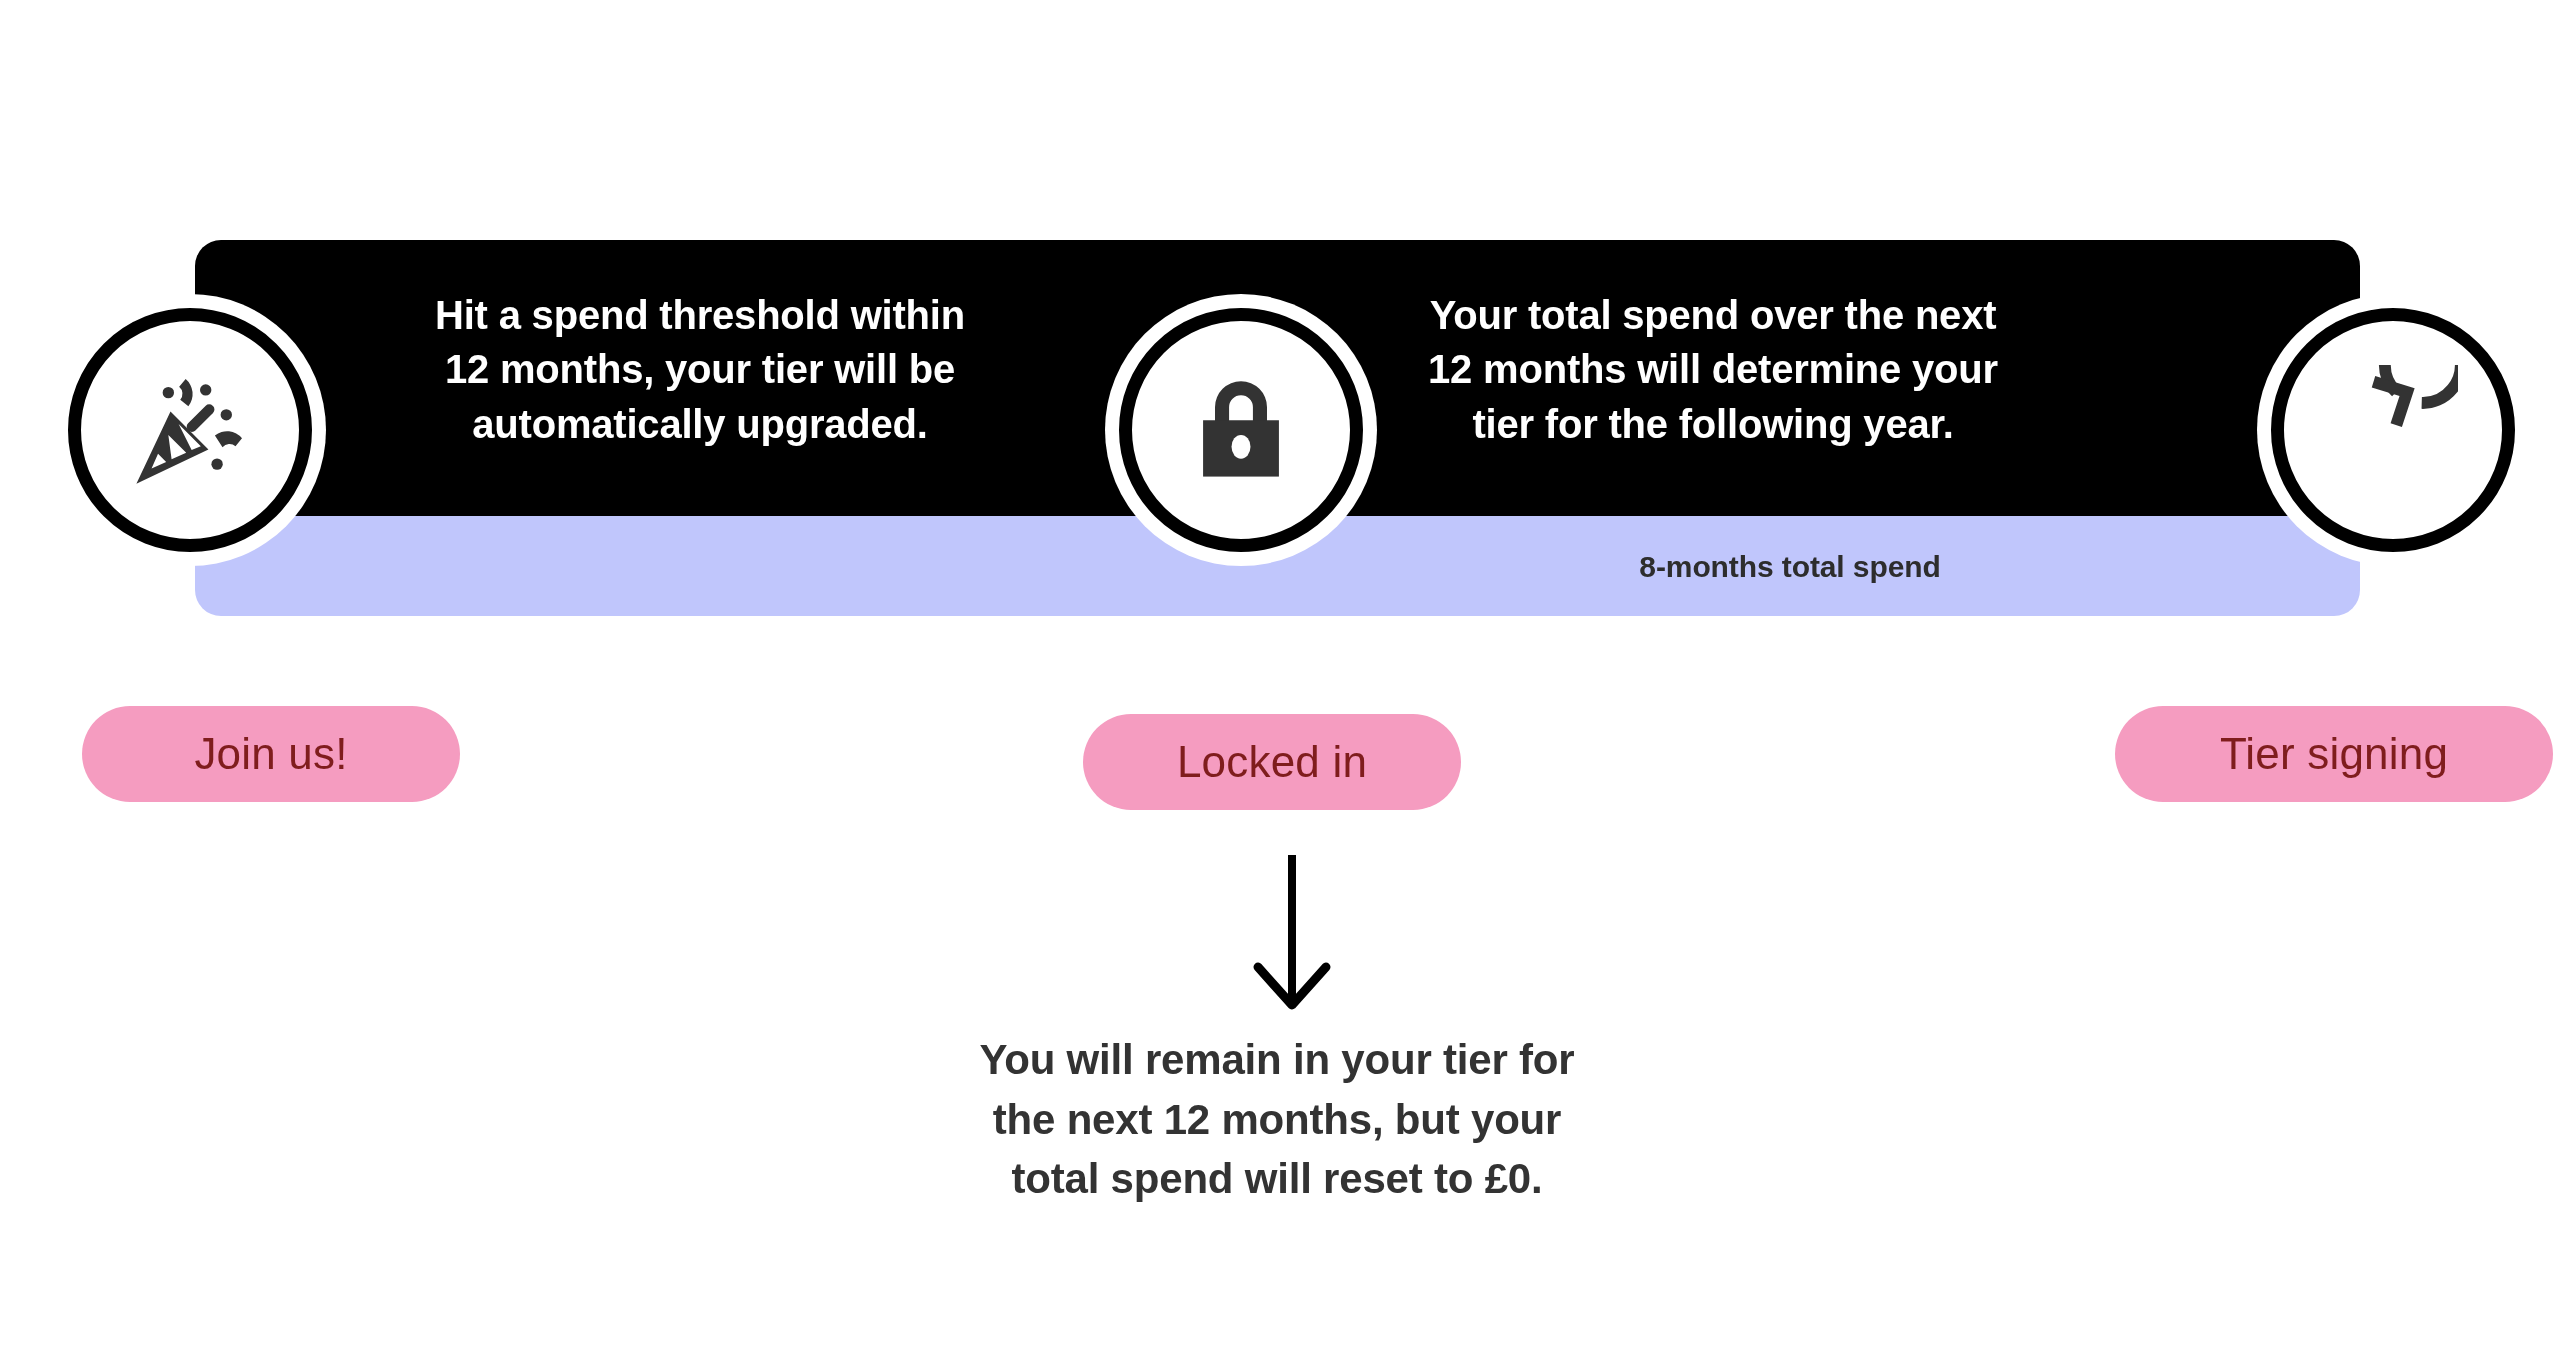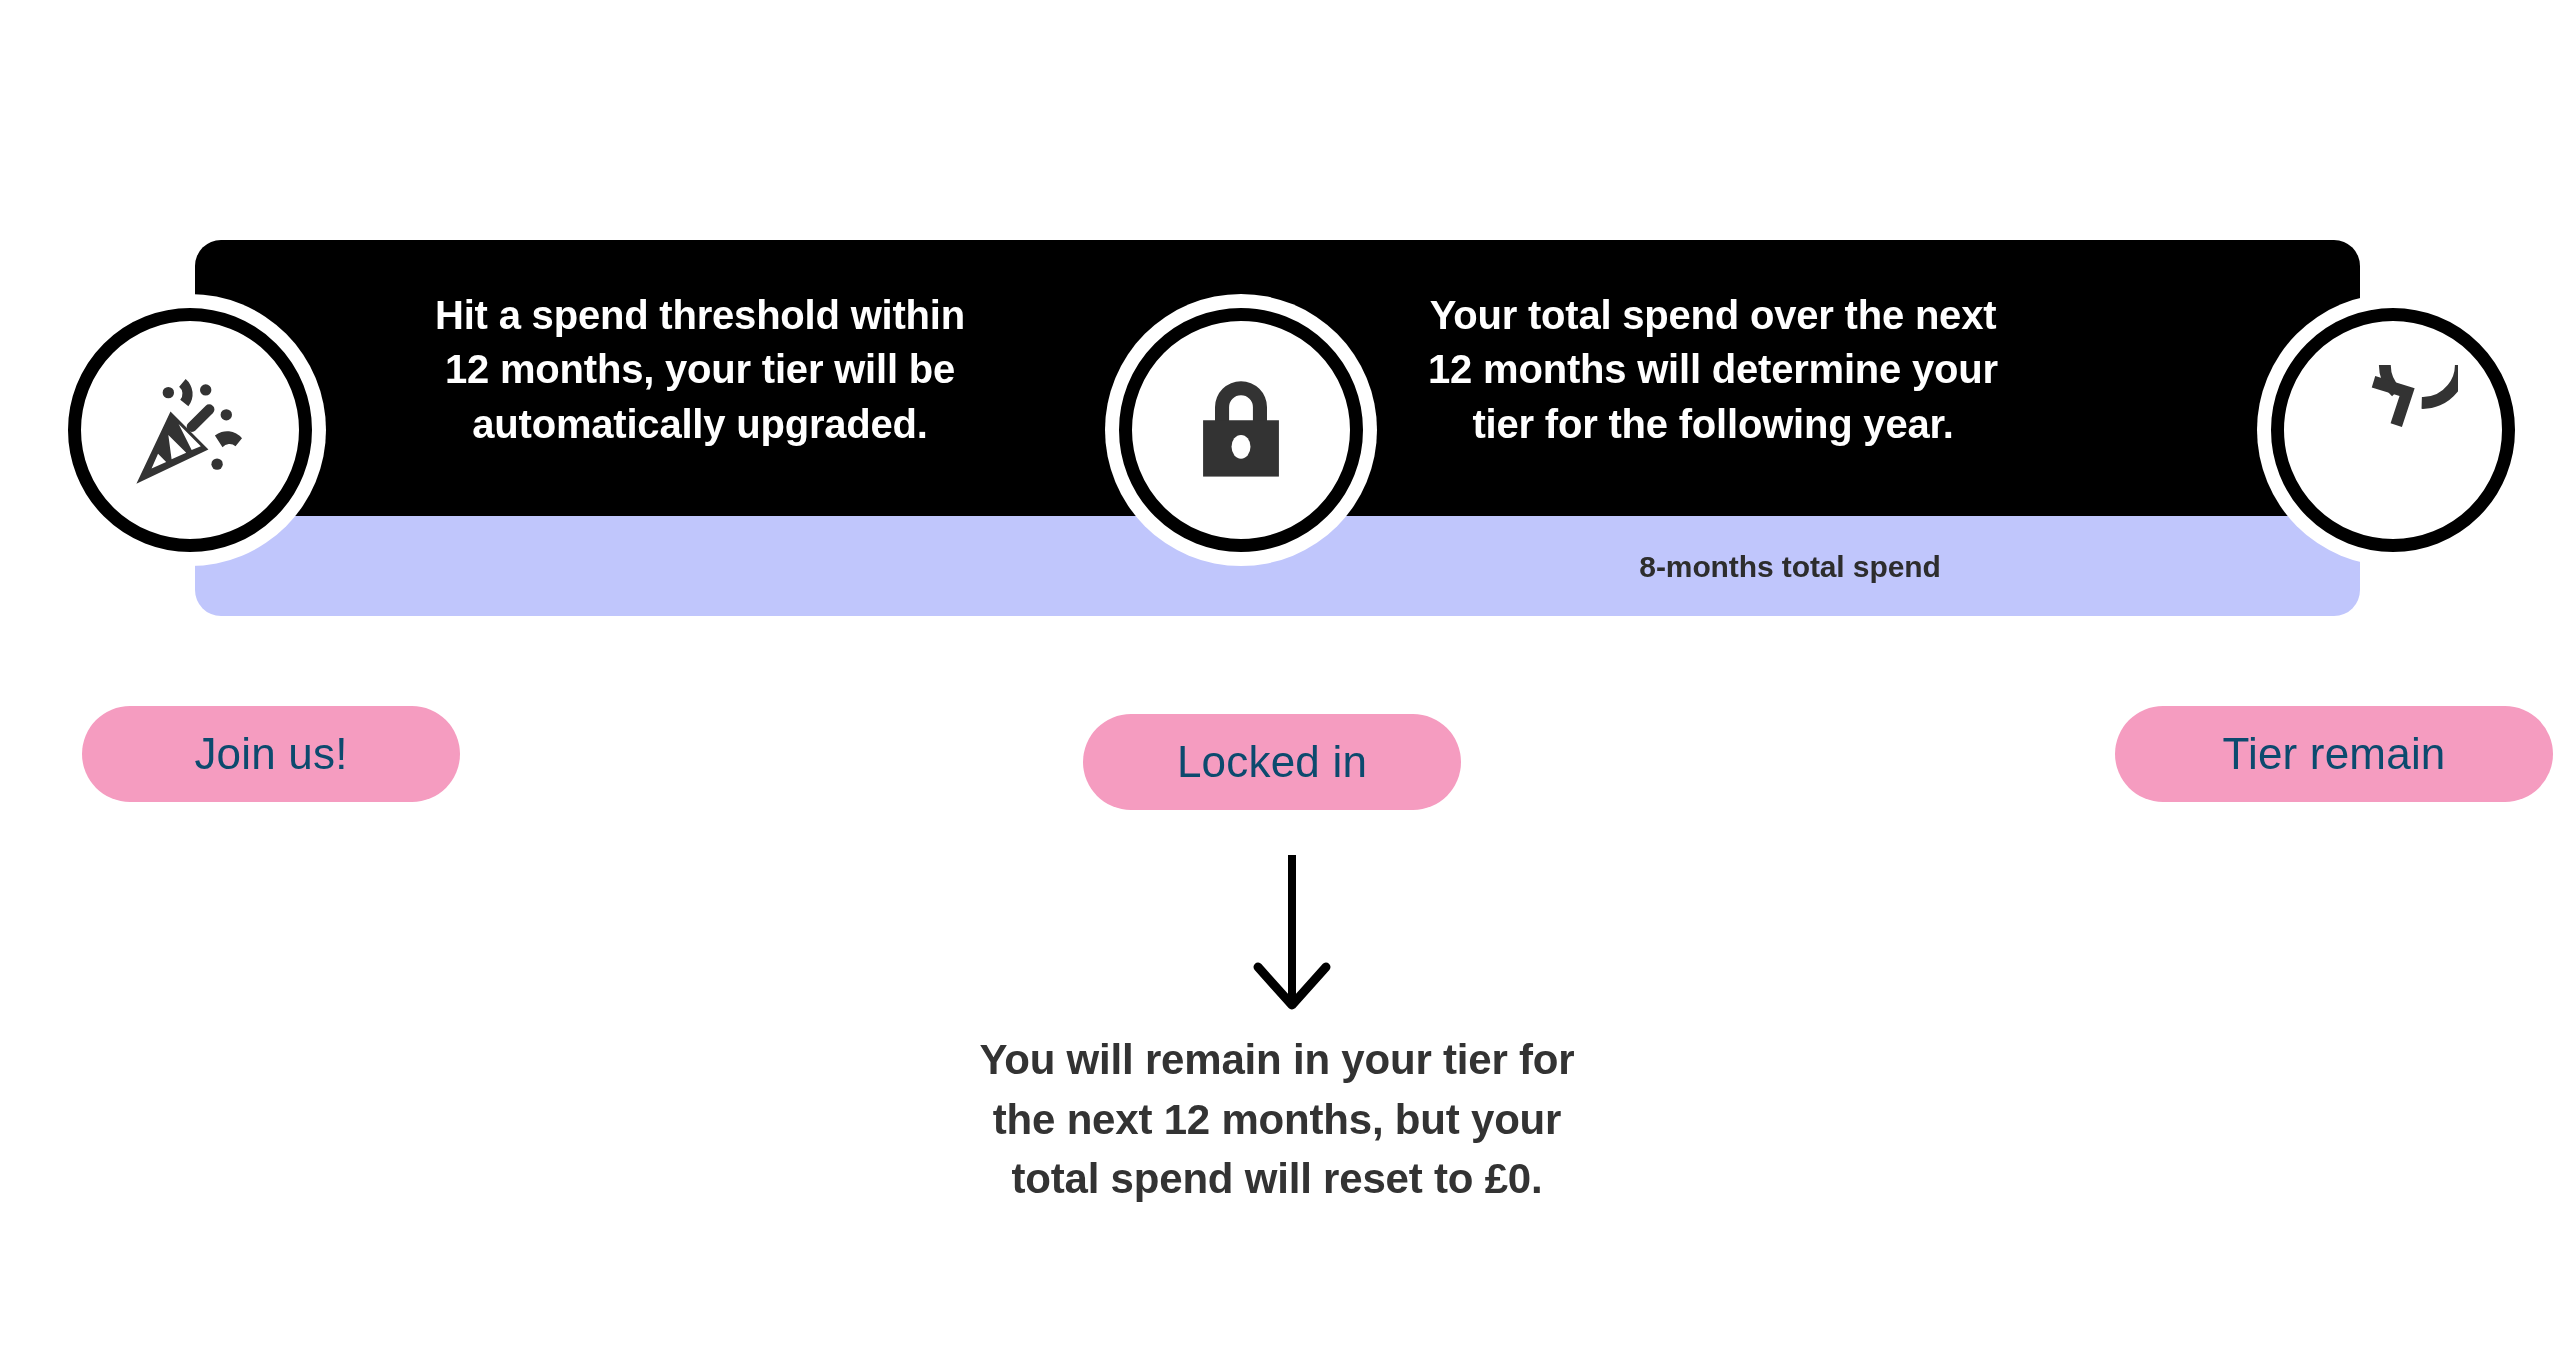--- a/index.html
+++ b/index.html
@@ -106,21 +106,21 @@
   }
   #badge-join    { left: 54px;   top: 294px; }
   #badge-locked  { left: 1105px; top: 294px; }
   #badge-refresh { left: 2257px; top: 294px; }
 
   
   .pill {
     position: absolute;
     background: #f59cc0;
     border-radius: 999px;
-    color: #0c4a6e;
+    color: #7f1d1d;
     font-size: 44px;
     font-weight: 400;
     display: flex;
     align-items: center;
     justify-content: center;
     height: 96px;
     letter-spacing: 0.2px;
     box-sizing: border-box;
   }
   #pill-join    { left: 82px;   top: 706px; width: 378px; }
@@ -205,21 +205,21 @@
       <path d="M8.4 3.1 L14.6 5.0 L12.6 11.1" fill="none" stroke="#333333" stroke-width="2.2" stroke-linecap="butt" stroke-linejoin="miter"></path>
     </svg>
   </div>
 
 </div>
 
 <div class="pill" id="pill-join">Join us!</div>
 
 <div class="pill" id="pill-locked">Locked in</div>
 
-<div class="pill" id="pill-refresh">Tier remain</div>
+<div class="pill" id="pill-refresh">Tier signing</div>
 
 <svg id="arrow" viewBox="0 0 120 160">
   <line x1="60" y1="0" x2="60" y2="147" stroke="#000000" stroke-width="8"></line>
   <polyline points="26,112 60,150 94,112" fill="none" stroke="#000000" stroke-width="9" stroke-linecap="round" stroke-linejoin="round"></polyline>
 </svg>
 
 <div id="bottom-caption">You will remain in your tier for
 the next 12 months, but your
 total spend will reset to £0.</div>
 

